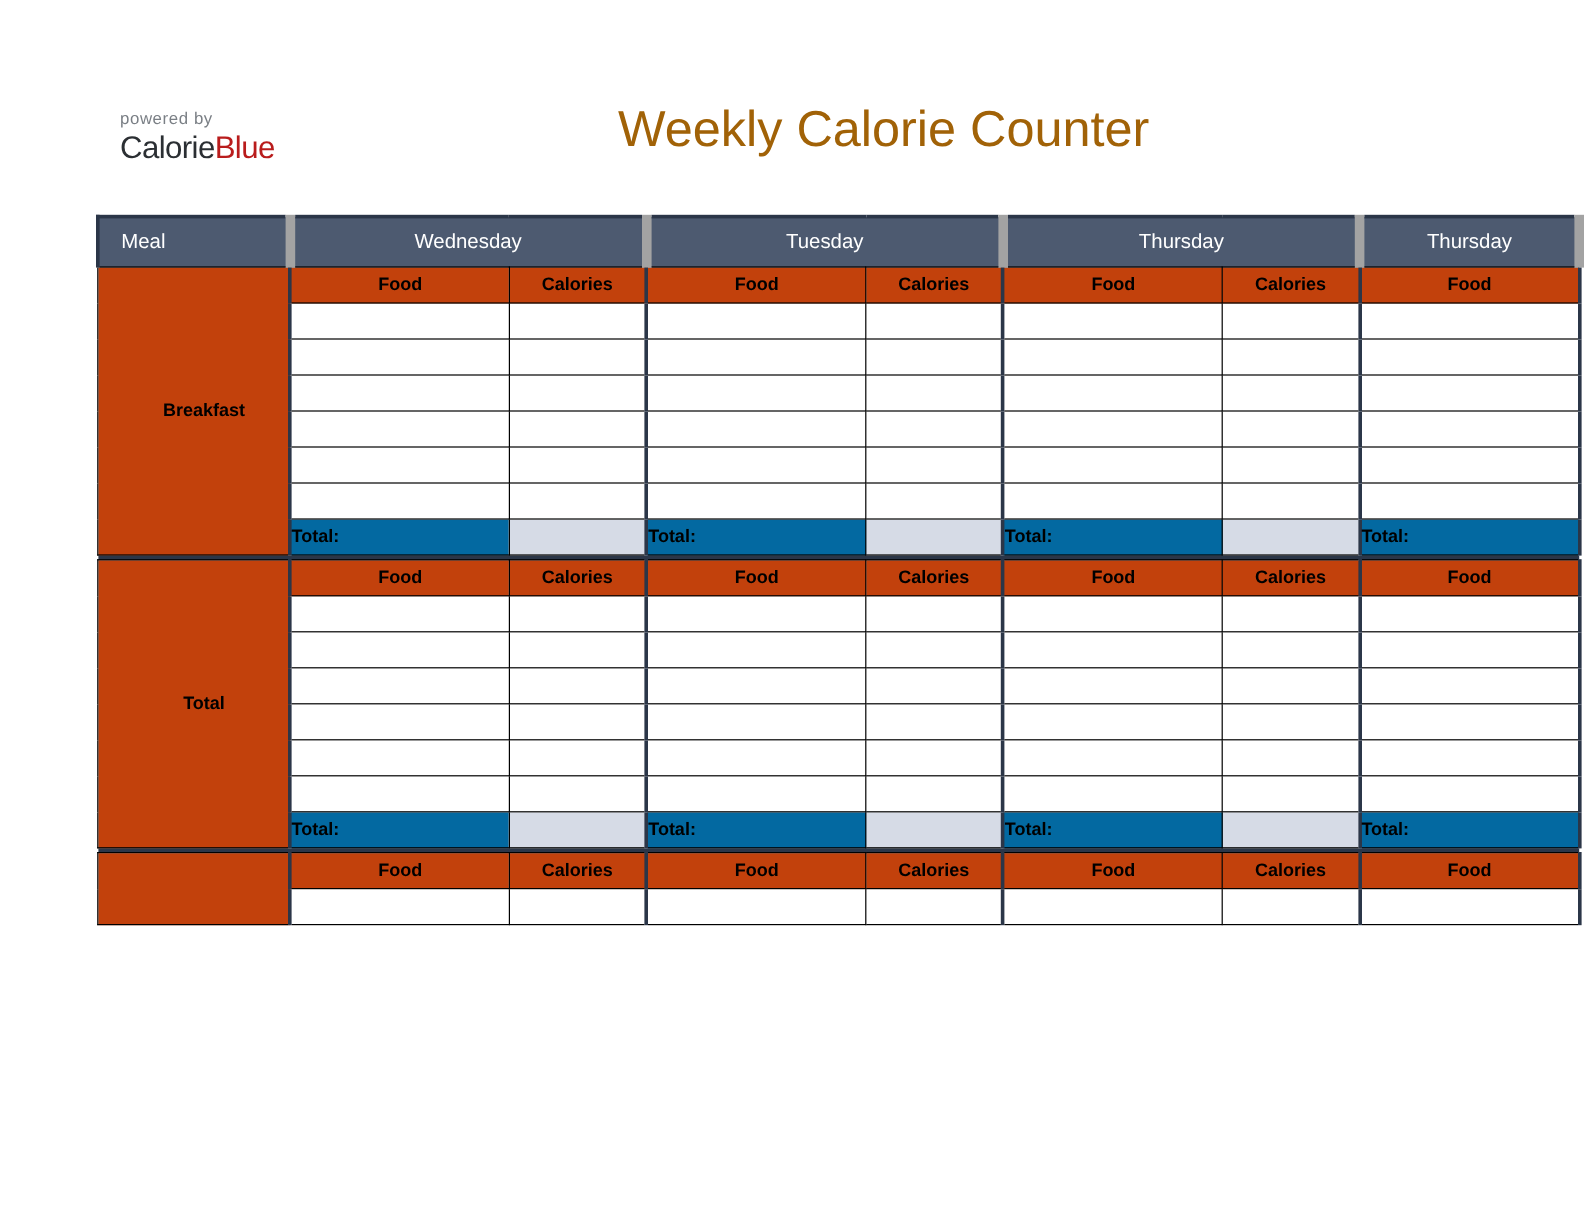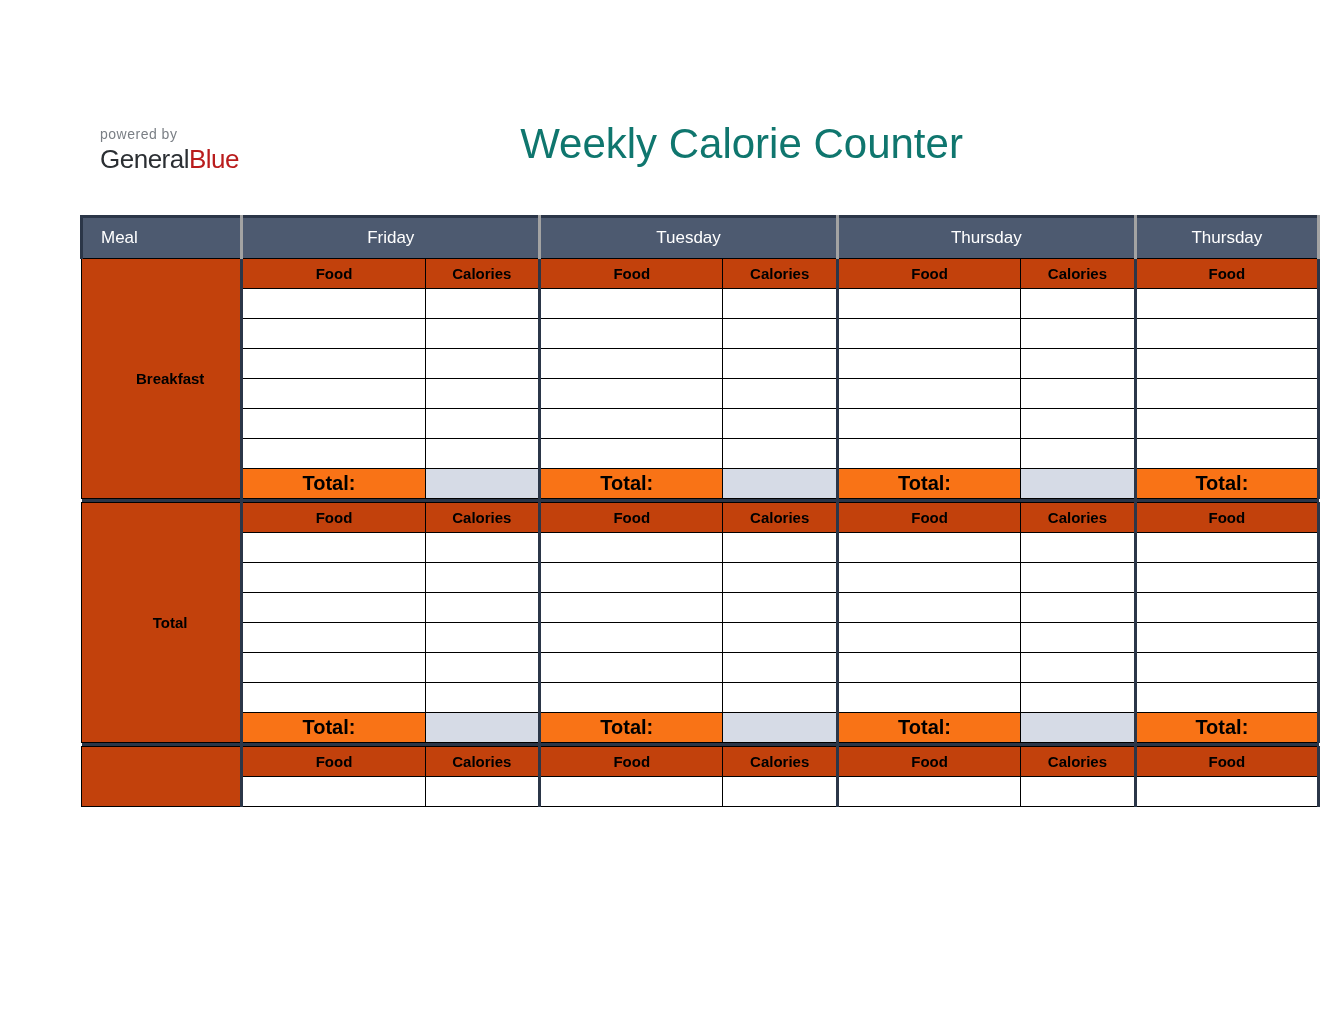--- a/index.html
+++ b/index.html
@@ -6,21 +6,21 @@
   body {
     margin: 0;
     padding: 0;
     background: #ffffff;
     font-family: Arial, Helvetica, sans-serif;
     width: 1320px;
     height: 1020px;
     overflow: hidden;
   }
   .page {
-    padding: 120px 0 0 80px;
+    padding: 84px 0 0 80px;
     width: 1284px;
   }
   .header-row {
     display: flex;
     align-items: flex-start;
     margin-bottom: 40px;
   }
   .logo-block {
     margin-top: 6px;
     margin-left: 20px;
@@ -35,41 +35,41 @@
     font-size: 26px;
     font-weight: 400;
     letter-spacing: -0.5px;
   }
   .logo-general { color: #2b2f33; }
   .logo-blue { color: #b91c1c; }
   .title {
     flex: 1;
     text-align: center;
     font-size: 42px;
-    color: #0f766e;
+    color: #a16207;
     font-weight: 400;
     margin-left: 60px;
     margin-right: 100px;
   }
   table.calorie {
     border-collapse: collapse;
     table-layout: fixed;
     width: 1240px;
   }
   table.calorie th, table.calorie td {
     padding: 0;
   }
   .top-header th {
     background: #4d5a70;
     color: #ffffff;
     font-weight: 400;
     font-size: 17px;
     height: 42px;
     border-left: 3px solid #2b3648;
-    border-right: 3px solid #a3a3a3;
+    border-right: 8px solid #a3a3a3;
     border-top: 3px solid #2b3648;
   }
   .top-header th.meal-col {
     text-align: left;
     padding-left: 18px;
   }
   .sub-header td {
     background: #c2410c;
     font-weight: bold;
     font-size: 15px;
@@ -86,24 +86,24 @@
     border-left: 3px solid #2b3648;
     border-right: 1px solid #000;
     vertical-align: middle;
   }
   .entry td {
     background: #ffffff;
     height: 30px;
     border: 1px solid #000;
   }
   .total-row td.total-label {
-    background: #f97316;
+    background: #0369a1;
     font-weight: bold;
-    font-size: 20px;
-    text-align: center;
+    font-size: 15px;
+    text-align: left;
     padding-right: 10px !important;
     height: 30px;
     border: 1px solid #000;
   }
   .total-row td.total-val {
     background: #d6dbe6;
     height: 30px;
     border: 1px solid #000;
   }
   .day-sep-left { border-left: 3px solid #2b3648 !important; }
@@ -119,41 +119,41 @@
   col.foodlast { width: 160px; }
 </style>
 </head>
 <body>
 
 <div class="page">
   <div class="header-row">
     <div class="logo-block">
       <div class="powered-by">powered by</div>
       <div class="logo-text">
-        <span class="logo-general">General</span><span class="logo-blue">Blue</span>
+        <span class="logo-general">Calorie</span><span class="logo-blue">Blue</span>
       </div>
     </div>
     <div class="title">Weekly Calorie Counter</div>
   </div>
 
   <table class="calorie">
     <colgroup>
       <col class="meal">
       <col class="food">
         <col class="cal">
       <col class="food">
         <col class="cal">
       <col class="food">
         <col class="cal">
       <col class="foodlast">
     </colgroup>
     <tbody>
         <tr class="top-header">
       <th class="meal-col">Meal</th>
-      <th colspan="2">Friday</th>
+      <th colspan="2">Wednesday</th>
       <th colspan="2">Tuesday</th>
       <th colspan="2">Thursday</th>
       <th>Thursday</th>
     </tr>
 
     <tr class="sub-header">
       <td rowspan="8" class="meal-label">Breakfast</td>
       <td class="day-sep-left">Food</td>
       <td class="day-sep-right">Calories</td>
       <td class="day-sep-left">Food</td>

